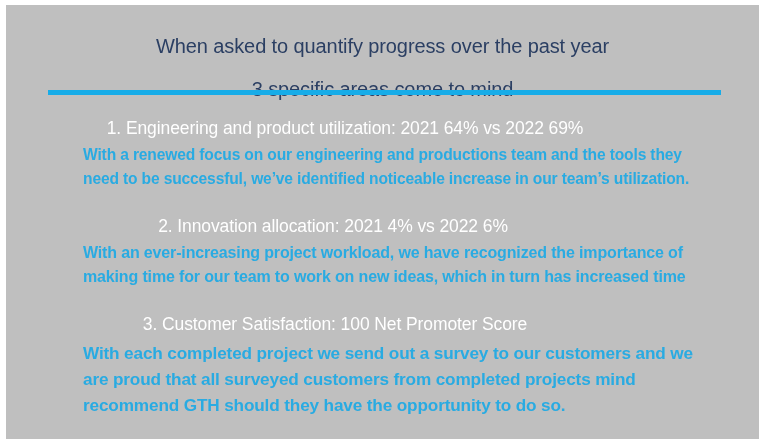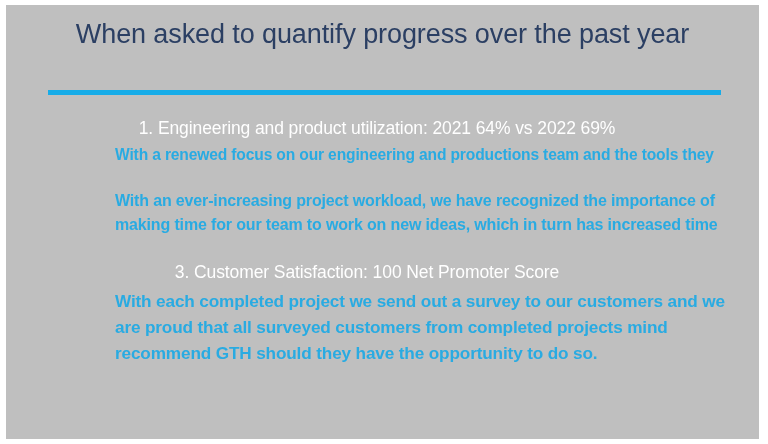--- a/index.html
+++ b/index.html
@@ -39,25 +39,26 @@
   
   .title-block {
     position: absolute;
     left: 0;
     top: 14px;
     width: 753px;
     text-align: center;
   }
   .title-line {
     color: #2b3f63;
-    font-size: 27px;
+    font-size: 20px;
     line-height: 31px;
     font-weight: 400;
     letter-spacing: -0.1px;
     white-space: nowrap;
+    margin-top: 12px;
   }
 
   
   .accent-rule {
     position: absolute;
     left: 42px;
     top: 85px;
     width: 673px;
     height: 5px;
     background: #17ace8;
@@ -67,21 +68,20 @@
   .content {
     position: absolute;
     left: 0;
     top: 110px;
     width: 753px;
   }
 
   .section {
     position: relative;
     width: 664px;
-    padding-left: 32px;
   }
 
   .section-heading {
     color: #ffffff;
     font-size: 17.5px;
     line-height: 26px;
     font-weight: 400;
     text-align: center;
     letter-spacing: -0.1px;
     white-space: nowrap;
@@ -130,34 +130,37 @@
   }
 </style>
 </head>
 <body>
 
 <div class="slide-frame">
   <div class="slide">
 
     <div class="title-block">
       <div class="title-line">When asked to quantify progress over the past year</div>
+      <div class="title-line">3 specific areas come to mind</div>
     </div>
 
     <div class="accent-rule"></div>
 
     <div class="content">
 
       <div class="section s1">
         <div class="section-heading">1. Engineering and product utilization: 2021 64% vs 2022 69%</div>
         <div class="section-body">
           <div class="body-line">With a renewed focus on our engineering and productions team and the tools they</div>
+          <div class="body-line">need to be successful, we’ve identified noticeable increase in our team’s utilization.</div>
         </div>
       </div>
 
       <div class="section s2">
+        <div class="section-heading">2. Innovation allocation: 2021 4% vs 2022 6%</div>
         <div class="section-body">
           <div class="body-line">With an ever-increasing project workload, we have recognized the importance of</div>
           <div class="body-line">making time for our team to work on new ideas, which in turn has increased time</div>
         </div>
       </div>
 
       <div class="section s3">
         <div class="section-heading">3. Customer Satisfaction: 100 Net Promoter Score</div>
         <div class="section-body">
           <div class="body-line">With each completed project we send out a survey to our customers and we</div>

